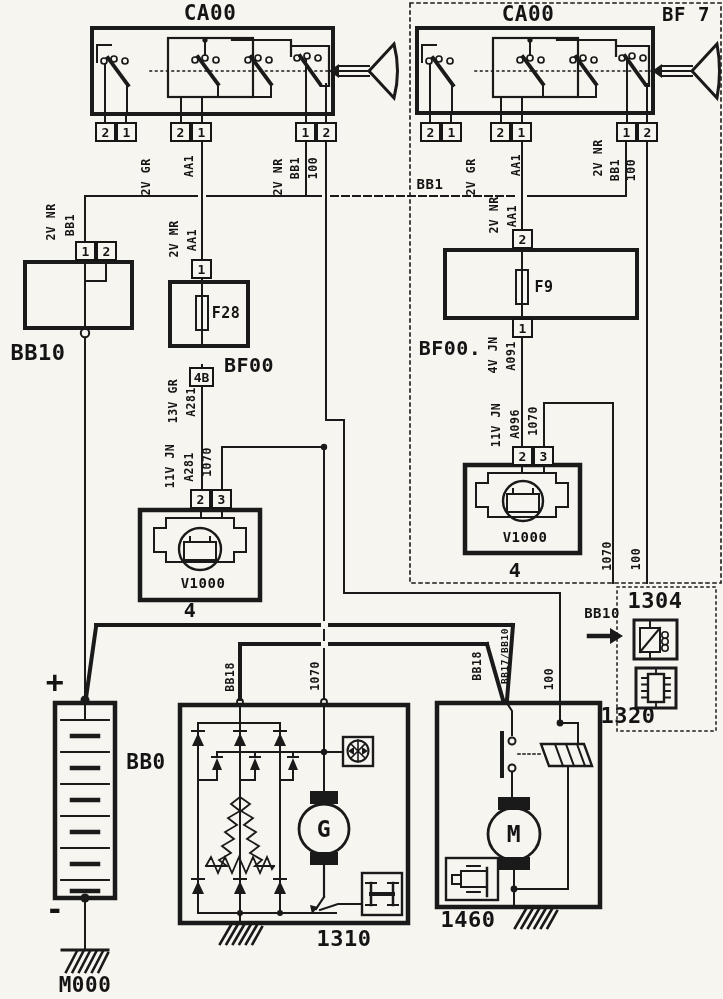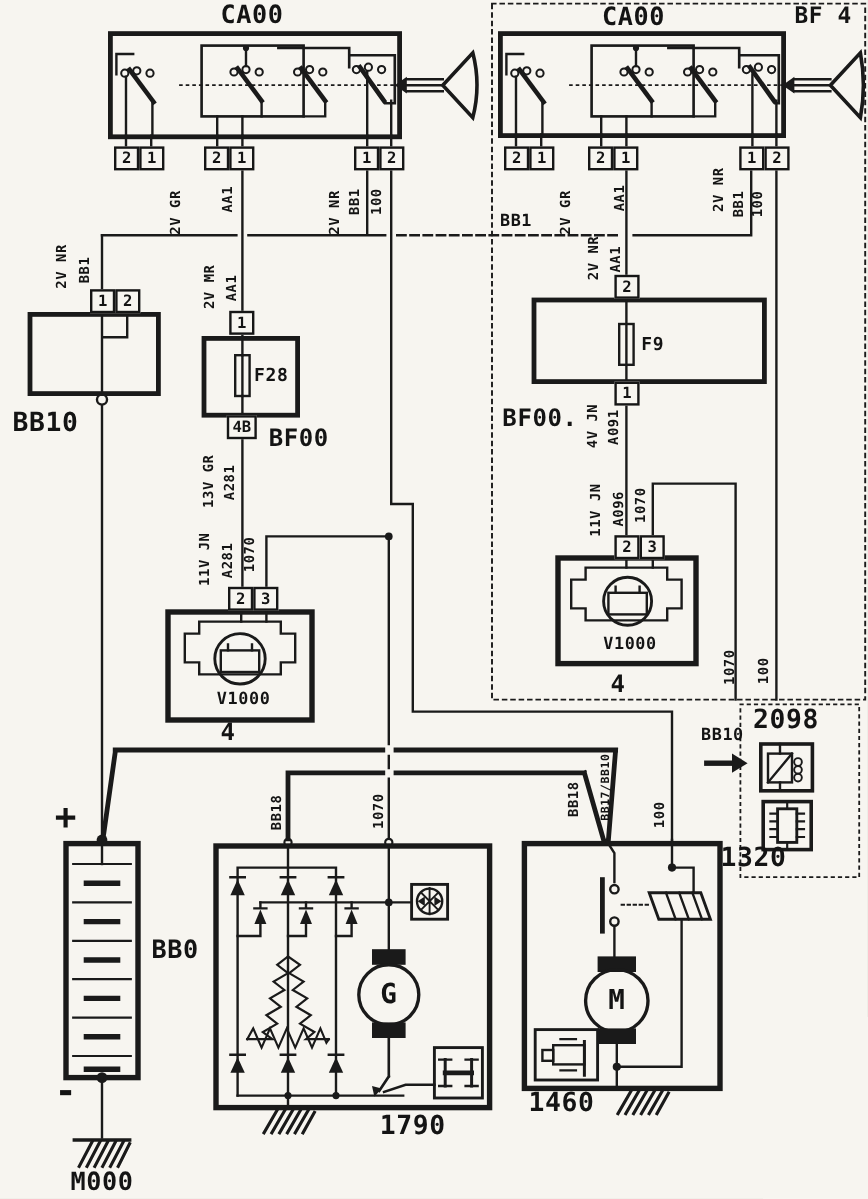--- a/index.html
+++ b/index.html
@@ -5,21 +5,21 @@
   html,body{margin:0;padding:0;background:#e8e6e0;}
   .stage{position:relative;width:723px;height:999px;background:#f7f5f0;overflow:hidden;
          font-family:"DejaVu Sans Mono",monospace;color:#141414;}
   svg{position:absolute;left:0;top:0;}
   .lbl{position:absolute;transform:translate(-50%,-50%);font-weight:bold;white-space:nowrap;
        letter-spacing:.5px;line-height:1;}
   .rot{transform:translate(-50%,-50%) rotate(-90deg);}
   .pin{position:absolute;width:21px;height:20px;box-sizing:border-box;border:2.6px solid #161616;
        background:#f7f5f0;display:flex;align-items:center;justify-content:center;
        font-weight:bold;font-size:13px;}
-  .pinw{width:25px;}
+  .pinw{width:25px;margin-top:21px;}
   .s11{font-size:11.5px;} .s10{font-size:9.5px;} .s14{font-size:14px;} .s15{font-size:15px;}
   .s19{font-size:19px;} .s20{font-size:20px;} .s21{font-size:21px;} .s22{font-size:22px;}
   .s24{font-size:23px;} .s30{font-size:30px;}
 </style>
 </head>
 <body>
 
 <div class="stage">
 
 <svg width="723" height="999" viewBox="0 0 723 999">
@@ -245,21 +245,21 @@
              M656,668 V674 M656,702 V708" stroke-width="1.8"></path>
   </g>
 
   <circle cx="205" cy="40" r="2.6" fill="#1a1a1a" stroke="none"></circle>
   <circle cx="530" cy="40" r="2.6" fill="#1a1a1a" stroke="none"></circle>
 </g>
 </svg>
 
 <div class="lbl s21" style="left:210px;top:13px">CA00</div>
 <div class="lbl s21" style="left:528px;top:14px">CA00</div>
-<div class="lbl s19" style="left:686px;top:14px">BF 4</div>
+<div class="lbl s19" style="left:686px;top:14px">BF 7</div>
 <div class="lbl s14" style="left:430px;top:184px">BB1</div>
 
 <div class="pin" style="left:95px;top:122px">2</div>
 <div class="pin" style="left:116px;top:122px">1</div>
 <div class="pin" style="left:170px;top:122px">2</div>
 <div class="pin" style="left:191px;top:122px">1</div>
 <div class="pin" style="left:295px;top:122px">1</div>
 <div class="pin" style="left:316px;top:122px">2</div>
 <div class="pin" style="left:420px;top:122px">2</div>
 <div class="pin" style="left:441px;top:122px">1</div>
@@ -317,23 +317,23 @@
 <div class="lbl s20" style="left:249px;top:365px">BF00</div>
 <div class="lbl s15" style="left:226px;top:313px">F28</div>
 <div class="lbl s14" style="left:203px;top:583px">V1000</div>
 <div class="lbl s20" style="left:190px;top:610px">4</div>
 <div class="lbl s20" style="left:450px;top:348px">BF00.</div>
 <div class="lbl s15" style="left:544px;top:287px">F9</div>
 <div class="lbl s14" style="left:525px;top:537px">V1000</div>
 <div class="lbl s20" style="left:515px;top:570px">4</div>
 <div class="lbl s30" style="left:55px;top:682px">+</div>
 <div class="lbl s30" style="left:55px;top:910px">-</div>
-<div class="lbl s21" style="left:146px;top:792px">BB0</div>
+<div class="lbl s21" style="left:146px;top:762px">BB0</div>
 <div class="lbl s21" style="left:85px;top:985px">M000</div>
-<div class="lbl s22" style="left:344px;top:939px">1790</div>
+<div class="lbl s22" style="left:344px;top:939px">1310</div>
 <div class="lbl s24" style="left:324px;top:829px">G</div>
 <div class="lbl s22" style="left:468px;top:920px">1460</div>
 <div class="lbl s24" style="left:514px;top:834px">M</div>
 <div class="lbl s14" style="left:602px;top:613px">BB10</div>
-<div class="lbl s22" style="left:655px;top:601px">2098</div>
+<div class="lbl s22" style="left:655px;top:601px">1304</div>
 <div class="lbl s22" style="left:628px;top:716px">1320</div>
 
 </div>
 
 </body></html>

